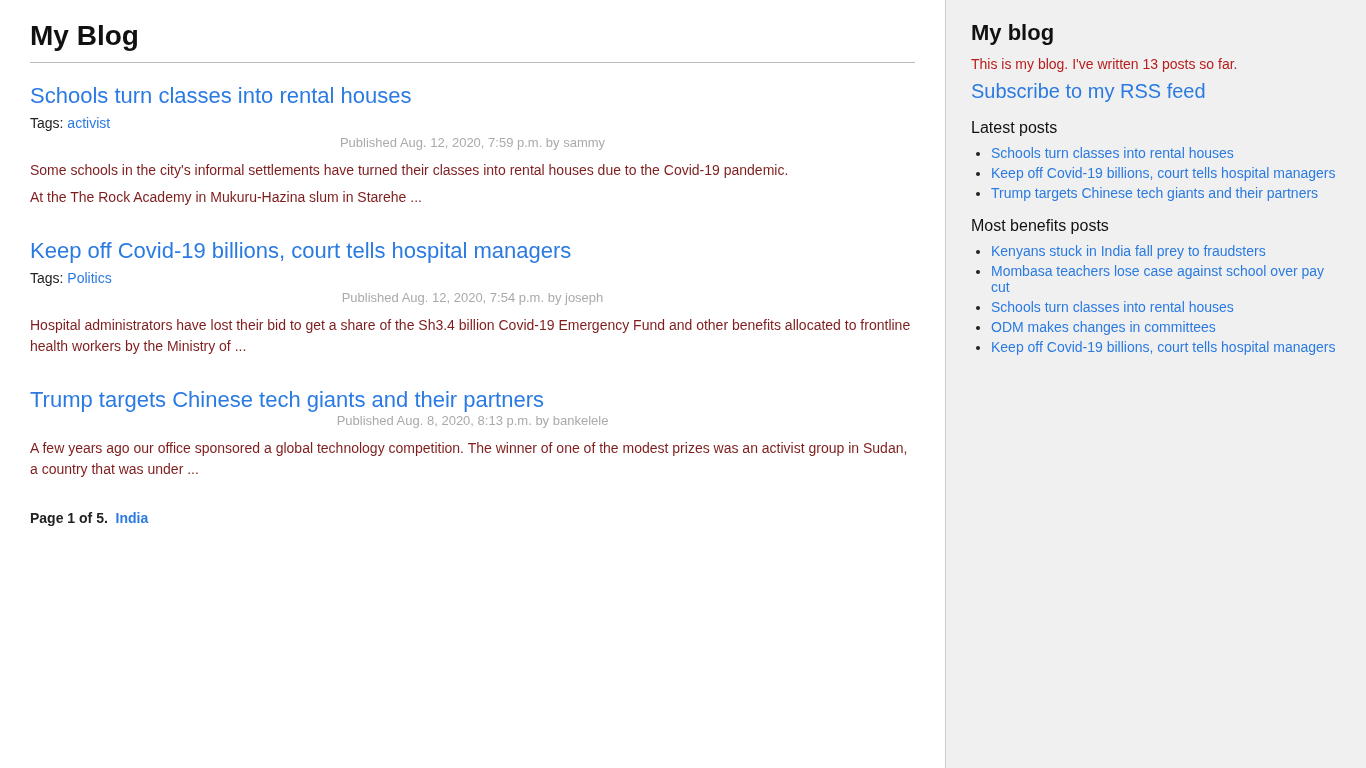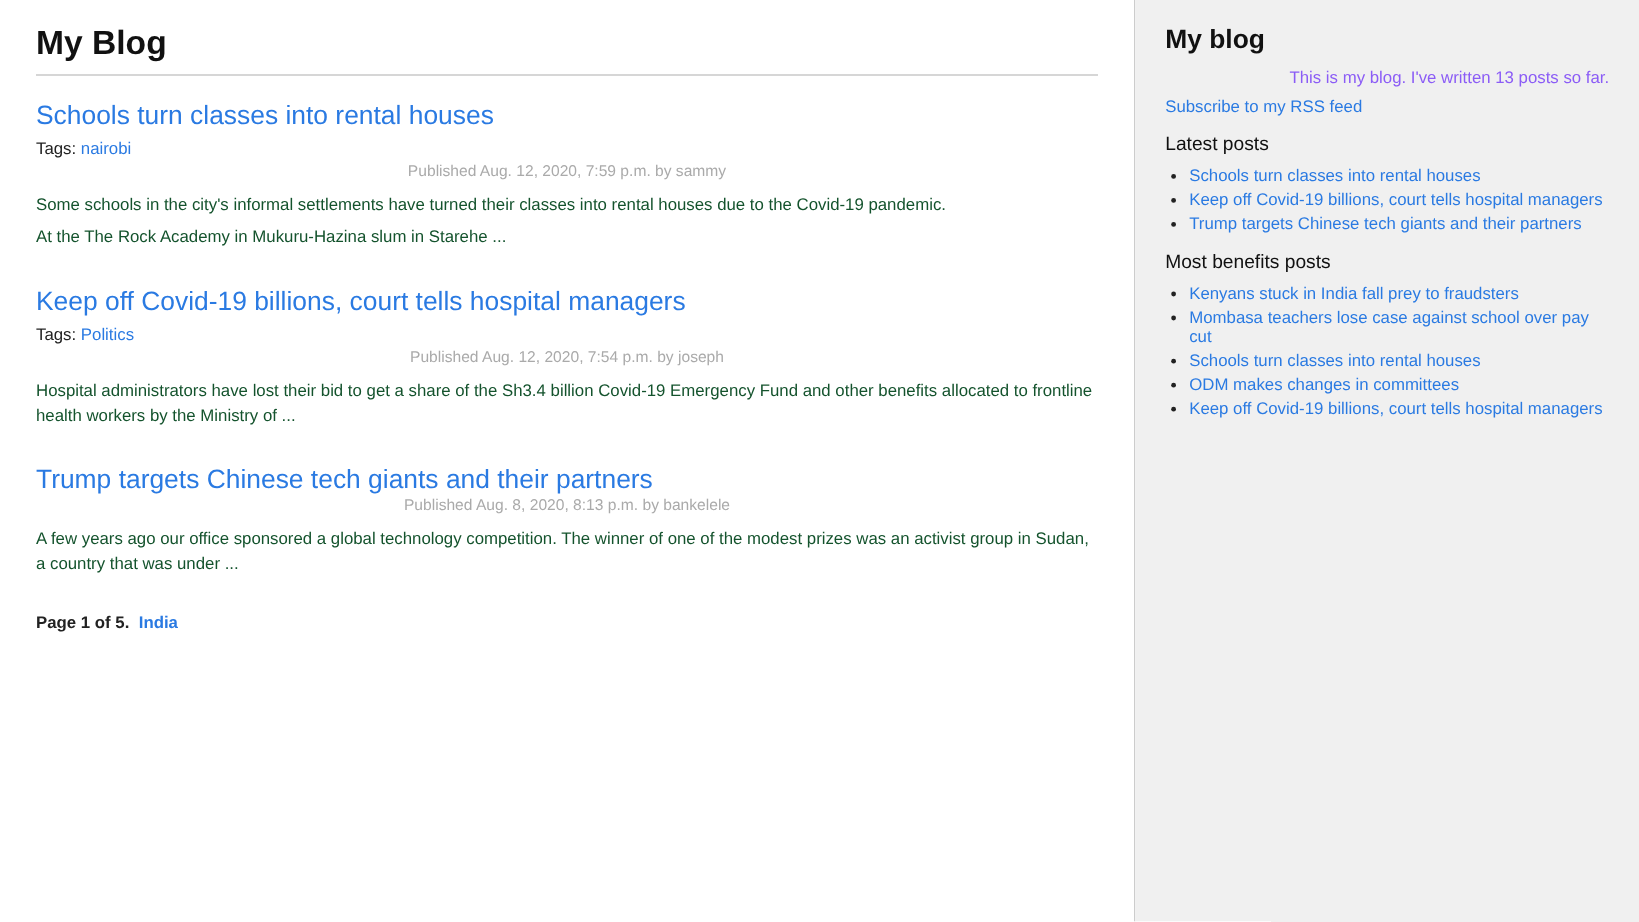--- a/index.html
+++ b/index.html
@@ -53,21 +53,21 @@
       text-decoration: none;
     }
     .post-meta {
       color: #aaa;
       font-size: 13px;
       margin-bottom: 10px;
       text-align: center;
     }
     .post-excerpt {
       font-size: 14px;
-      color: #14532d;
+      color: #7f1d1d;
       line-height: 1.5;
     }
     .pagination {
       margin-top: 20px;
       font-size: 14px;
       font-weight: bold;
     }
     .pagination a {
       color: #2a7ae2;
       text-decoration: none;
@@ -76,28 +76,27 @@
 
     
     .sidebar-title {
       font-size: 22px;
       font-weight: bold;
       color: #111;
       margin-bottom: 10px;
     }
     .sidebar-desc {
       font-size: 14px;
-      color: #8b5cf6;
+      color: #b91c1c;
       margin-bottom: 8px;
-      text-align: right;
     }
     .sidebar-rss a {
       color: #2a7ae2;
       text-decoration: none;
-      font-size: 14px;
+      font-size: 20px;
     }
     .sidebar-section-title {
       font-size: 16px;
       font-weight: normal;
       color: #111;
       margin: 16px 0 8px 0;
     }
     .sidebar ul {
       list-style: disc;
       padding-left: 20px;
@@ -119,21 +118,21 @@
   <div class="main">
     <h1 class="blog-title">My Blog</h1>
     <hr class="main-divider">
 
     <div id="posts-container">
         <div class="post">
       <div class="post-title">
         <a href="#">Schools turn classes into rental houses</a>
       </div>
       <div class="post-tags">
-        <span>Tags:</span> <a href="#">nairobi</a>
+        <span>Tags:</span> <a href="#">activist</a>
       </div>
       <div class="post-meta">Published Aug. 12, 2020, 7:59 p.m. by sammy</div>
       <div class="post-excerpt">
             <p style="margin-bottom:6px;">Some schools in the city's informal settlements have turned their classes into rental houses due to the Covid-19 pandemic.</p>
             <p style="margin-bottom:6px;">At the The Rock Academy in Mukuru-Hazina slum in Starehe ...</p>
           </div>
     </div>
         <div class="post">
       <div class="post-title">
         <a href="#">Keep off Covid-19 billions, court tells hospital managers</a>

